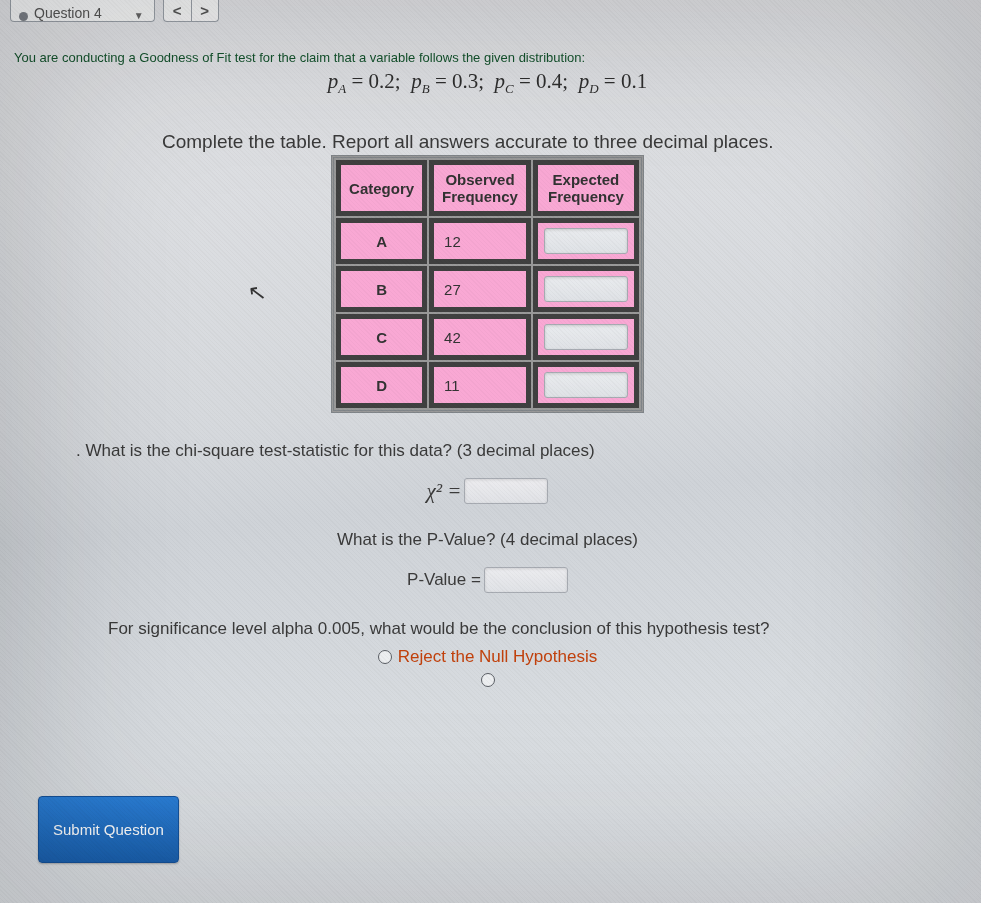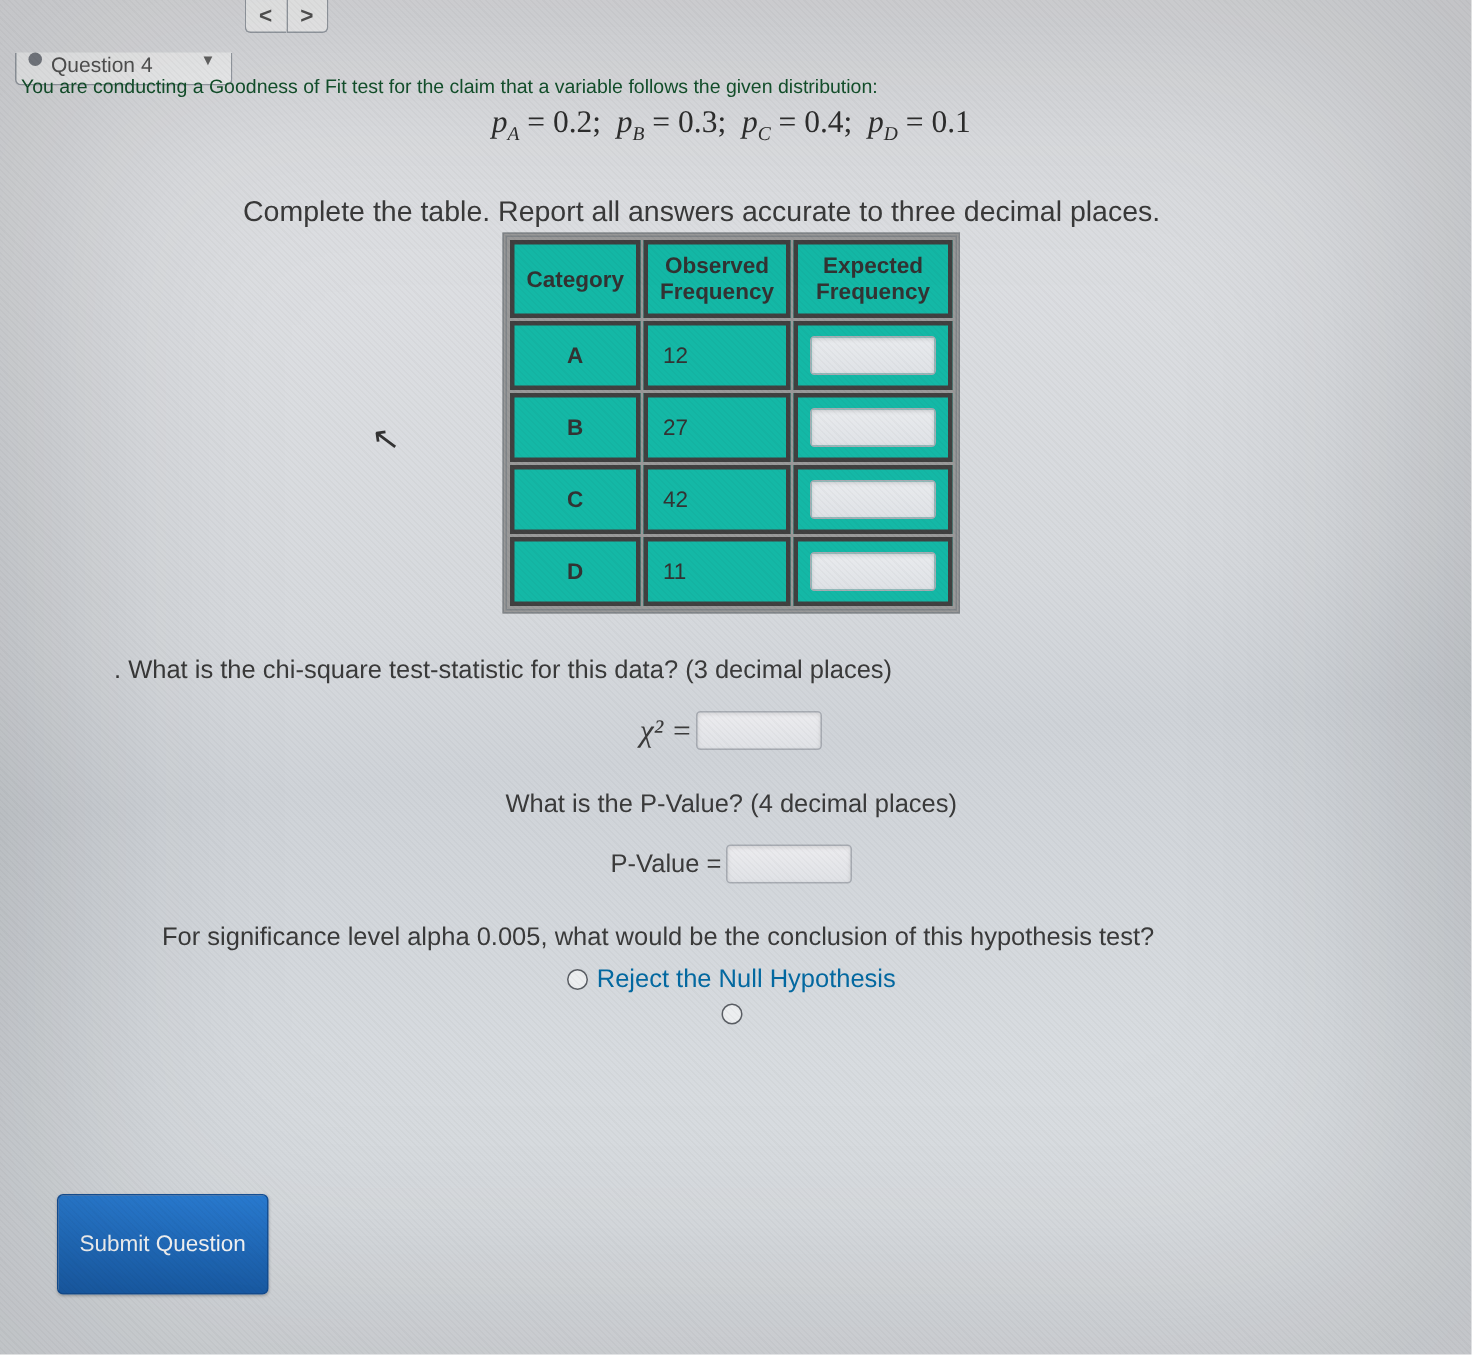--- a/index.html
+++ b/index.html
@@ -13,54 +13,54 @@
     position: relative;
     overflow: hidden;
   }
   .vignette { position:absolute; inset:0; pointer-events:none;
     box-shadow: inset 0 0 160px 40px rgba(0,0,0,0.15); }
   .noise { position:absolute; inset:0; pointer-events:none; opacity:.025;
     background: repeating-linear-gradient(45deg,#000 0,#000 1px,transparent 1px,transparent 3px); }
 
   
   .top-controls { position: absolute; top: 0; left: 0; right: 0; height: 26px; display:flex; align-items:flex-start; gap:8px; }
-  .q-selector { display:flex; align-items:flex-start; height:22px; border:1px solid #9aa0a8; border-top:none; border-radius:0 0 4px 4px; background:#f4f5f6; margin-left:10px; padding:0 10px 0 8px; color:#555; font-size:14px; gap:6px;margin-top:35px;}
+  .q-selector { display:flex; align-items:flex-end; height:22px; border:1px solid #9aa0a8; border-top:none; border-radius:0 0 4px 4px; background:#f4f5f6; margin-left:10px; padding:0 10px 0 8px; color:#555; font-size:14px; gap:6px;}
   .q-selector .dot{width:9px;height:9px;border-radius:50%;background:#7c8088;display:inline-block;}
   .q-selector .caret{margin-left:26px;font-size:10px;color:#666;}
   .nav-pair{display:flex;gap:0;}
   .nav-btn{width:28px;height:22px;border:1px solid #9aa0a8;border-top:none;background:#f4f5f6;display:flex;align-items:center;justify-content:center;color:#555;font-size:15px;font-weight:bold;}
   .nav-btn:first-child{border-radius:0 0 0 4px;border-right:none;}
   .nav-btn:last-child{border-radius:0 0 4px 0;}
 
   .content { position:absolute; top:50px; left:0; right:0; padding:0 18px 0 12px; }
   .prompt1 { font-size:13px; color:#14532d; margin:0 0 4px 2px; }
   .math-line { text-align:center; font-family:"Cambria Math","Times New Roman",serif; font-size:21px; color:#2f2f2f; margin-bottom:34px;}
   .math-line i{font-style:italic;}
   .math-line .sub{font-size:13px;font-style:italic;vertical-align:sub;}
 
   .prompt2 { font-size:19px; color:#3a3a3a; margin-left:150px; margin-bottom:2px;}
 
   table.freq { border-collapse:separate; border-spacing:2px; margin:0 auto 28px auto; background:#999; border:3px double #808589;}
-  table.freq th, table.freq td { background:#14b8a6; border:3px solid #404040; font-size:15px; }
+  table.freq th, table.freq td { background:#f9a8d4; border:5px solid #404040; font-size:15px; }
   table.freq th { padding:6px 8px; font-weight:bold; color:#333;}
   table.freq td { height:46px; text-align:center; color:#333; }
   table.freq td.cat{font-weight:bold;width:86px;}
   table.freq td.obs{width:98px;text-align:left;padding-left:10px;}
   table.freq td.exp{width:106px;}
   .cell-input{width:84px;height:26px;border:1px solid #a7abb2;border-radius:3px;background:linear-gradient(#e9ebee,#dfe2e6);box-shadow:inset 0 1px 3px rgba(0,0,0,.15);}
 
   .cursor{position:absolute;left:248px;top:280px;font-size:22px;color:#333;transform:rotate(-8deg);}
 
   .q-line{font-size:17px;color:#3a3a3a;text-align:center;}
   .q-line.lead{margin-left:64px;text-align:left;}
   .formula-row{text-align:center;font-family:"Cambria Math","Times New Roman",serif;font-size:21px;margin:4px 0 26px 0;display:flex;justify-content:center;align-items:center;gap:3px;}
   .inline-input{width:84px;height:26px;border:1px solid #a7abb2;border-radius:3px;background:linear-gradient(#ececef,#e0e2e6);box-shadow:inset 0 1px 3px rgba(0,0,0,.12);}
 
   .conclusion{font-size:17px;color:#3a3a3a;margin:20px 0 8px 96px;}
-  .radio-group{text-align:center;font-size:17px;color:#0369a1;}
+  .radio-group{text-align:center;font-size:17px;color:#c2410c;}
   .radio-row{display:flex;justify-content:center;align-items:center;gap:6px;margin:6px 0;}
   .radio{width:14px;height:14px;border:1.5px solid #5a5e64;border-radius:50%;background:#eceef0;display:inline-block;}
 
   .submit-btn{position:absolute;left:38px;bottom:40px;background:#1f6dc0;background:linear-gradient(#2a7ed6,#1a60ae);color:#fff;border:1px solid #15529a;border-radius:4px;padding:24px 14px;font-size:15px;font-family:inherit;box-shadow:0 1px 2px rgba(0,0,0,.25);}
 </style>
 </head>
 <body>
 
 <div class="top-controls">
   <div class="q-selector">

